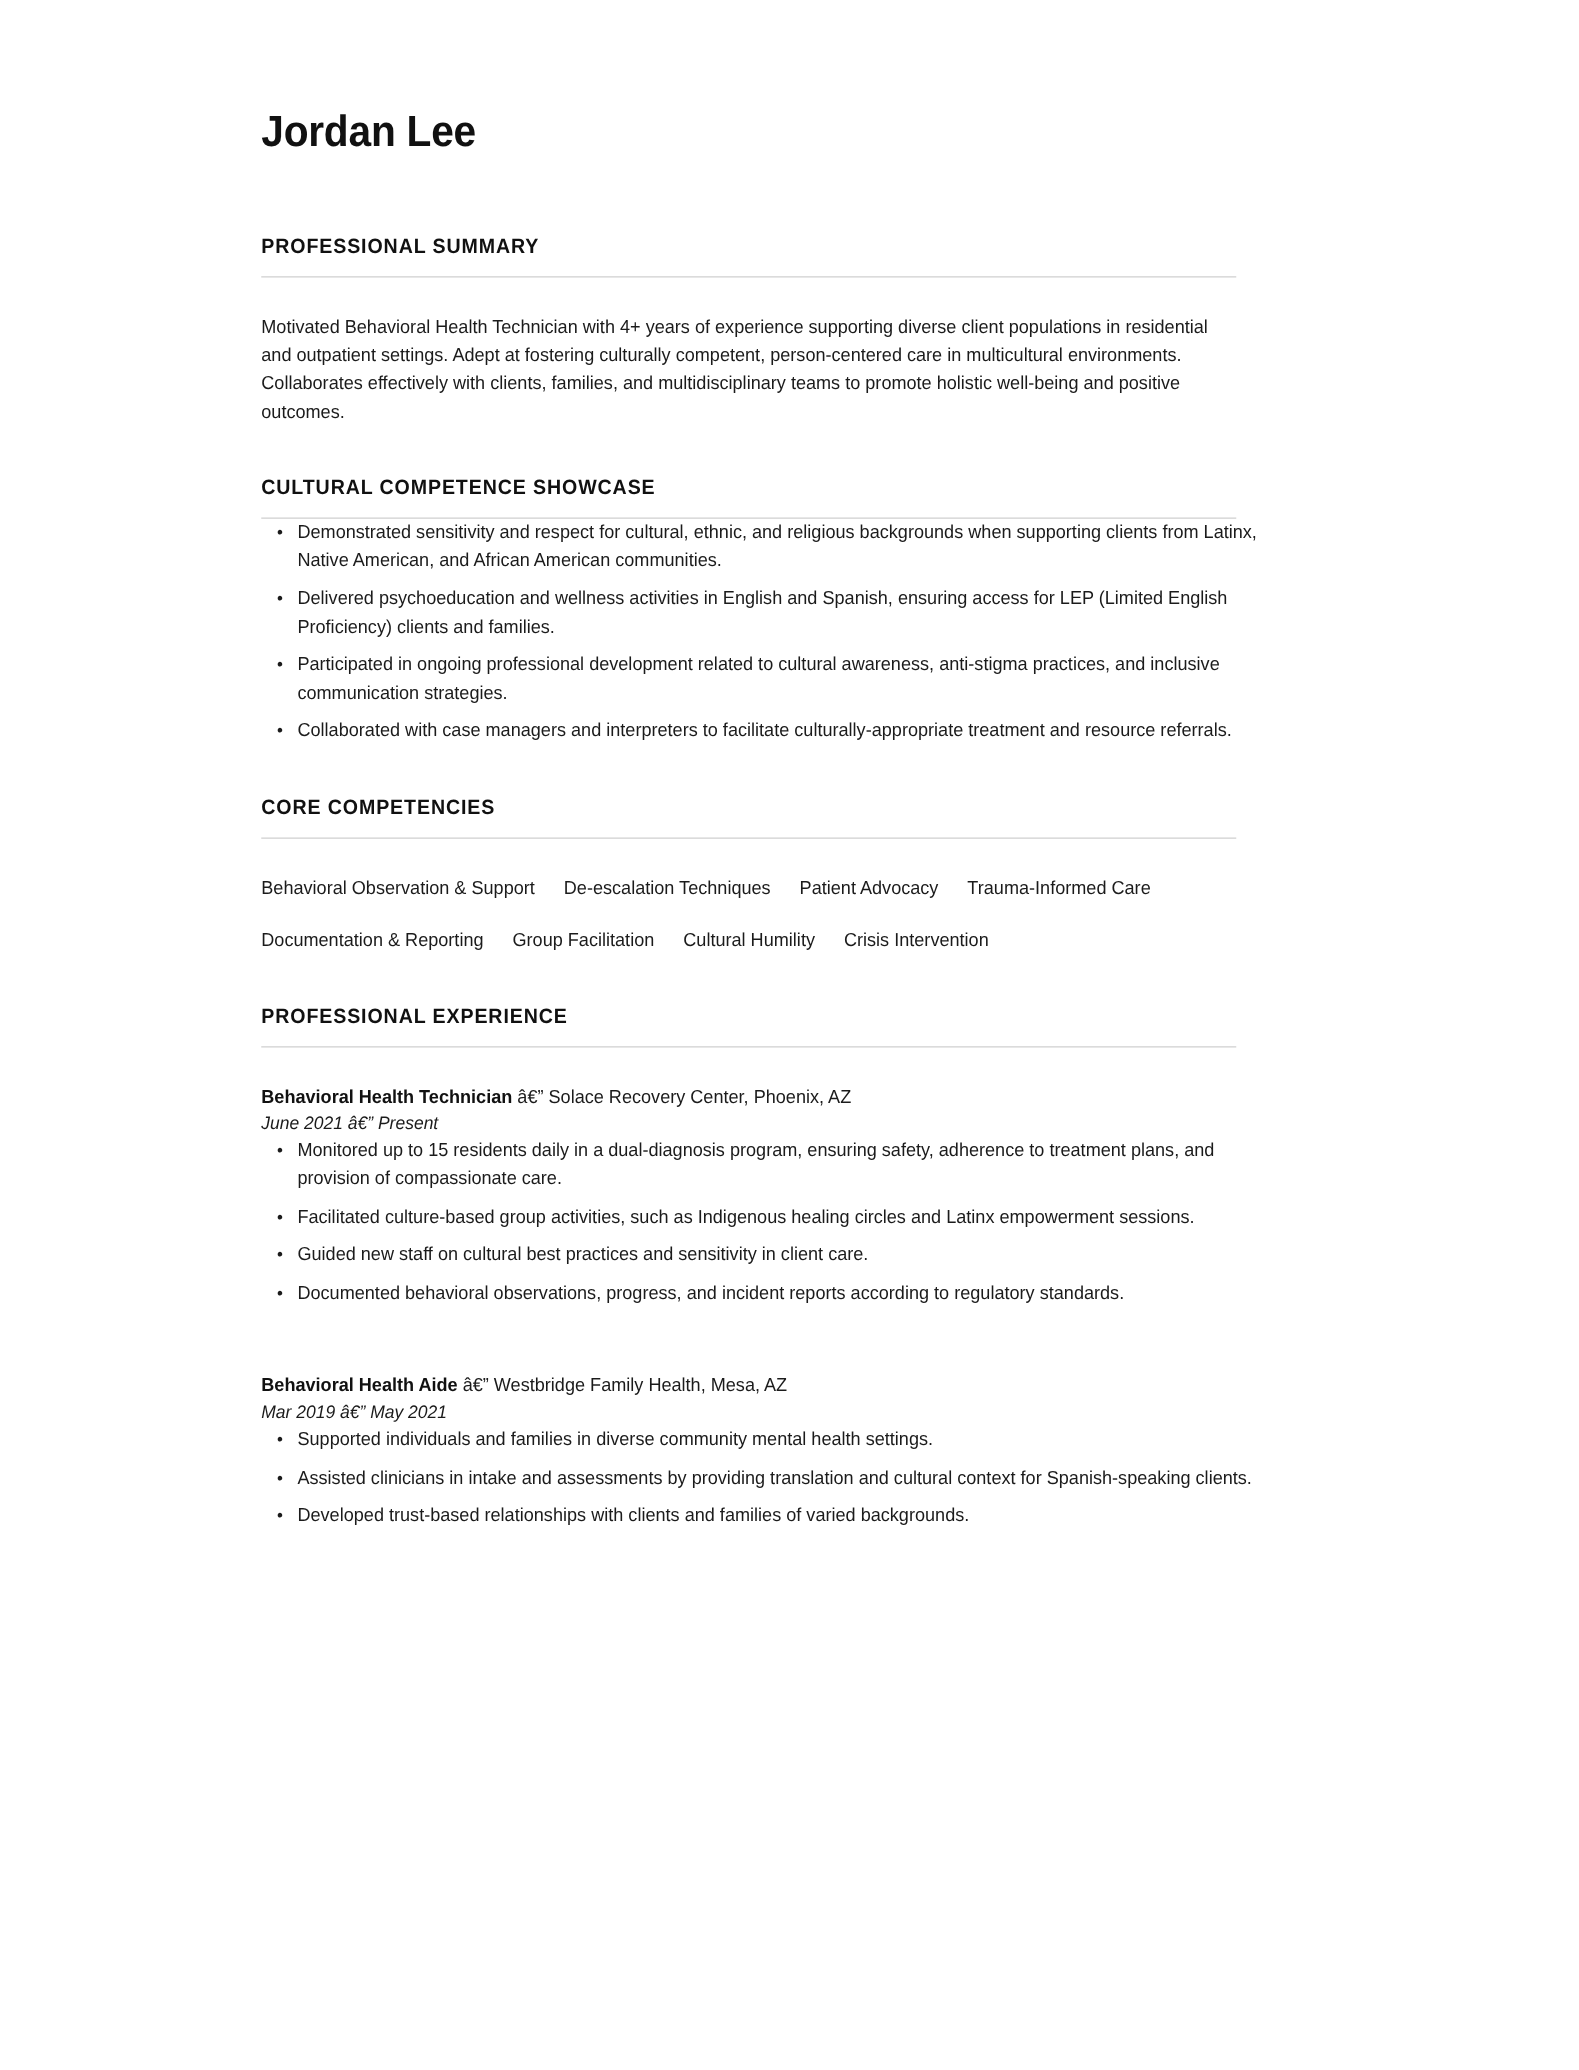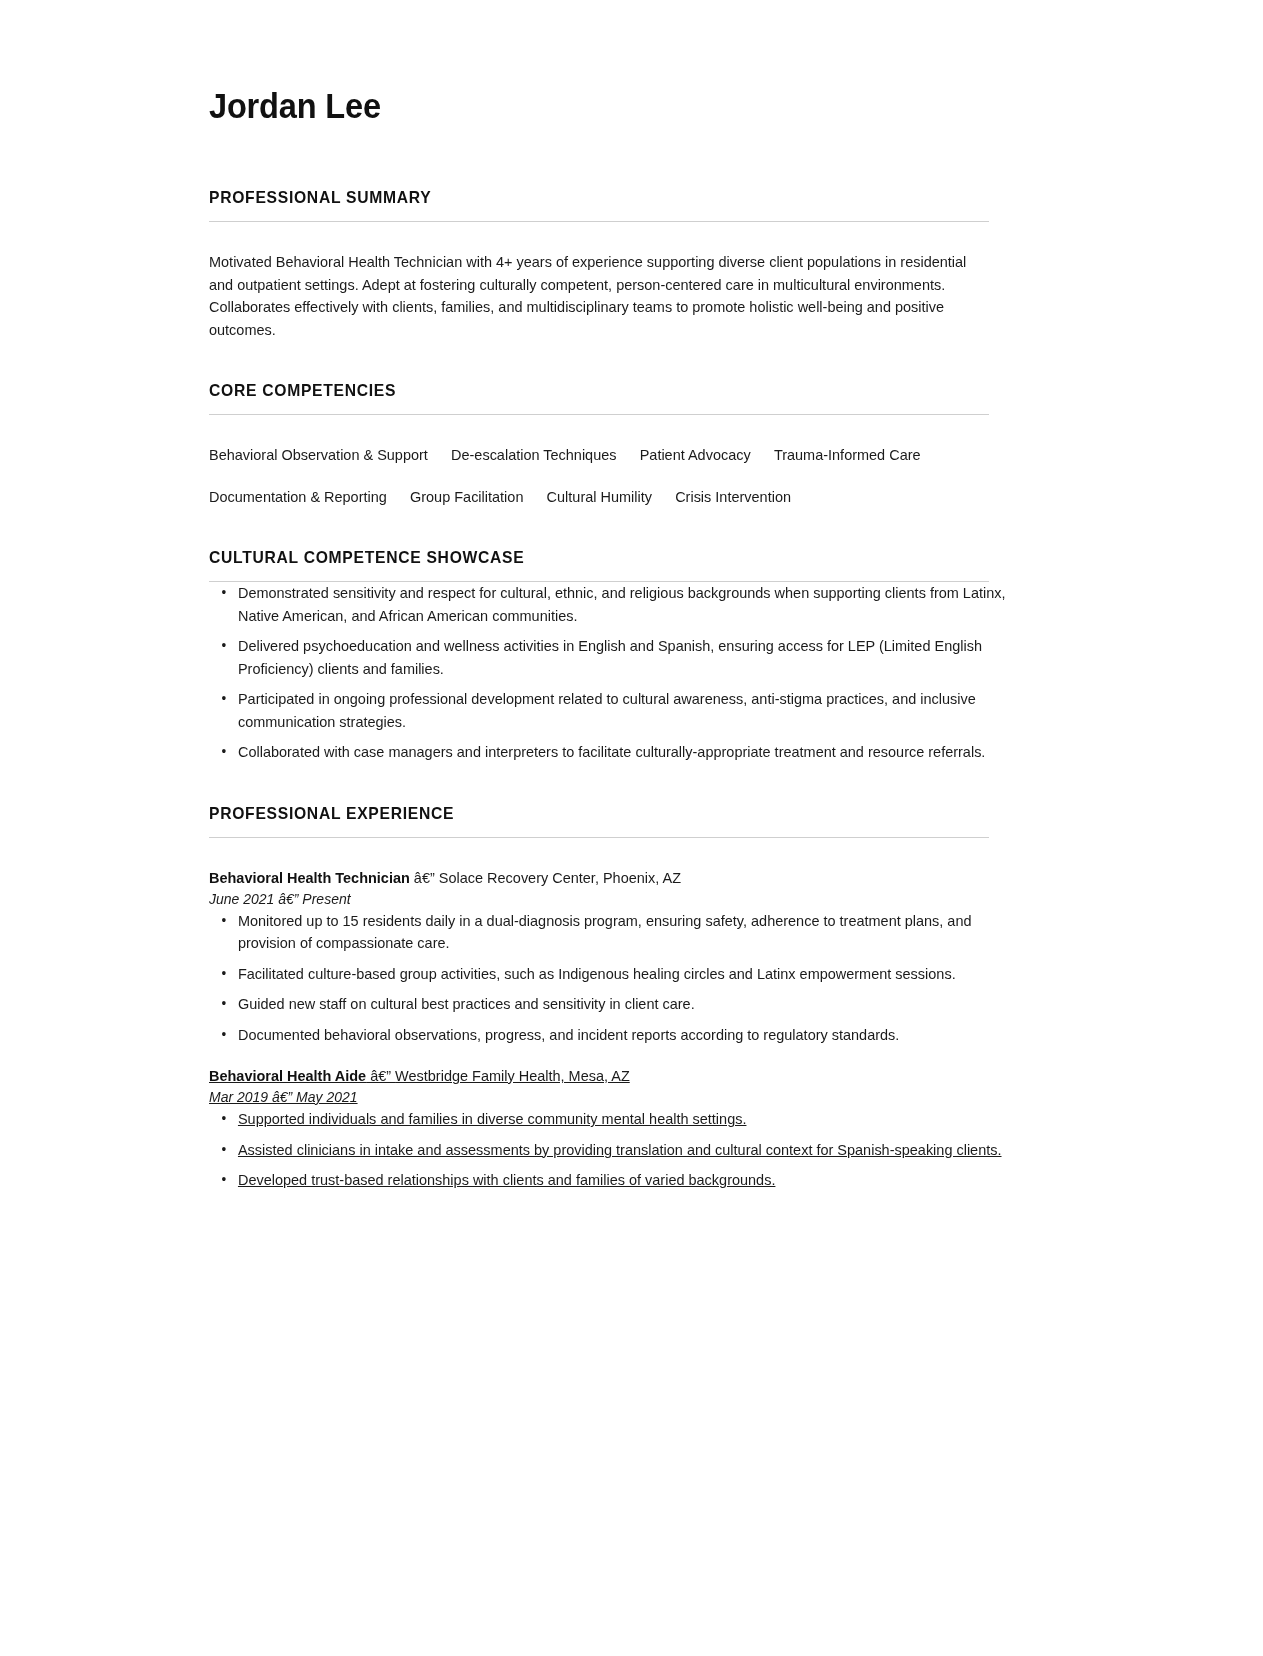--- a/index.html
+++ b/index.html
@@ -165,64 +165,64 @@
     width: 103.6%;
     white-space: nowrap;
   }
 
   
   .sp-title-top   { margin-top: 68px; }
   .sp-after-rule  { margin-top: 29px; }
   .sp-title-gap   { margin-top: 40px; }
   .sp-rowgap      { margin-top: 20px; }
   .sp-joblist     { margin-top: 17px; }
-  .sp-jobgap      { margin-top: 19px; text-decoration: underline; }
+  .sp-jobgap      { margin-top: 52px; }
 </style>
 </head>
 <body>
 
 <div class="page">
   <div class="page-inner">
 
     <div class="header">
       <h1 class="name">Jordan Lee</h1>
     </div>
 
     <div class="section">
       <h2 class="section-title sp-title-top">PROFESSIONAL SUMMARY</h2>
       <hr class="rule">
       <p class="body-text sp-after-rule">Motivated Behavioral Health Technician with 4+ years of experience supporting diverse client populations in residential and outpatient settings. Adept at fostering culturally competent, person-centered care in multicultural environments. Collaborates effectively with clients, families, and multidisciplinary teams to promote holistic well-being and positive outcomes.</p>
-    </div>
-
-    <div class="section">
-      <h2 class="section-title sp-title-gap">CORE COMPETENCIES</h2>
-      <hr class="rule">
-      <div class="skills-row sp-after-rule">
-        <span class="skill">Behavioral Observation &amp; Support</span>
-        <span class="skill">De-escalation Techniques</span>
-        <span class="skill">Patient Advocacy</span>
-        <span class="skill">Trauma-Informed Care</span>
-      </div>
-      <div class="skills-row sp-rowgap">
-        <span class="skill">Documentation &amp; Reporting</span>
-        <span class="skill">Group Facilitation</span>
-        <span class="skill">Cultural Humility</span>
-        <span class="skill">Crisis Intervention</span>
-      </div>
     </div>
 
     <div class="section">
       <h2 class="section-title sp-title-gap">CULTURAL COMPETENCE SHOWCASE</h2>
       <hr class="rule">
       <ul class="bullets sp-after-rule">
         <li>Demonstrated sensitivity and respect for cultural, ethnic, and religious backgrounds when supporting clients from Latinx, Native American, and African American communities.</li>
         <li>Delivered psychoeducation and wellness activities in English and Spanish, ensuring access for LEP (Limited English Proficiency) clients and families.</li>
         <li>Participated in ongoing professional development related to cultural awareness, anti-stigma practices, and inclusive communication strategies.</li>
         <li>Collaborated with case managers and interpreters to facilitate culturally-appropriate treatment and resource referrals.</li>
       </ul>
+    </div>
+
+    <div class="section">
+      <h2 class="section-title sp-title-gap">CORE COMPETENCIES</h2>
+      <hr class="rule">
+      <div class="skills-row sp-after-rule">
+        <span class="skill">Behavioral Observation &amp; Support</span>
+        <span class="skill">De-escalation Techniques</span>
+        <span class="skill">Patient Advocacy</span>
+        <span class="skill">Trauma-Informed Care</span>
+      </div>
+      <div class="skills-row sp-rowgap">
+        <span class="skill">Documentation &amp; Reporting</span>
+        <span class="skill">Group Facilitation</span>
+        <span class="skill">Cultural Humility</span>
+        <span class="skill">Crisis Intervention</span>
+      </div>
     </div>
 
     <div class="section">
       <h2 class="section-title sp-title-gap">PROFESSIONAL EXPERIENCE</h2>
       <hr class="rule">
 
       <div class="sp-after-rule">
         <div class="job-heading"><span class="role">Behavioral Health Technician</span><span> â€” </span><span>Solace Recovery Center, Phoenix, AZ</span></div>
         <div class="job-dates">June 2021 â€” Present</div>
         <ul class="bullets sp-joblist">

